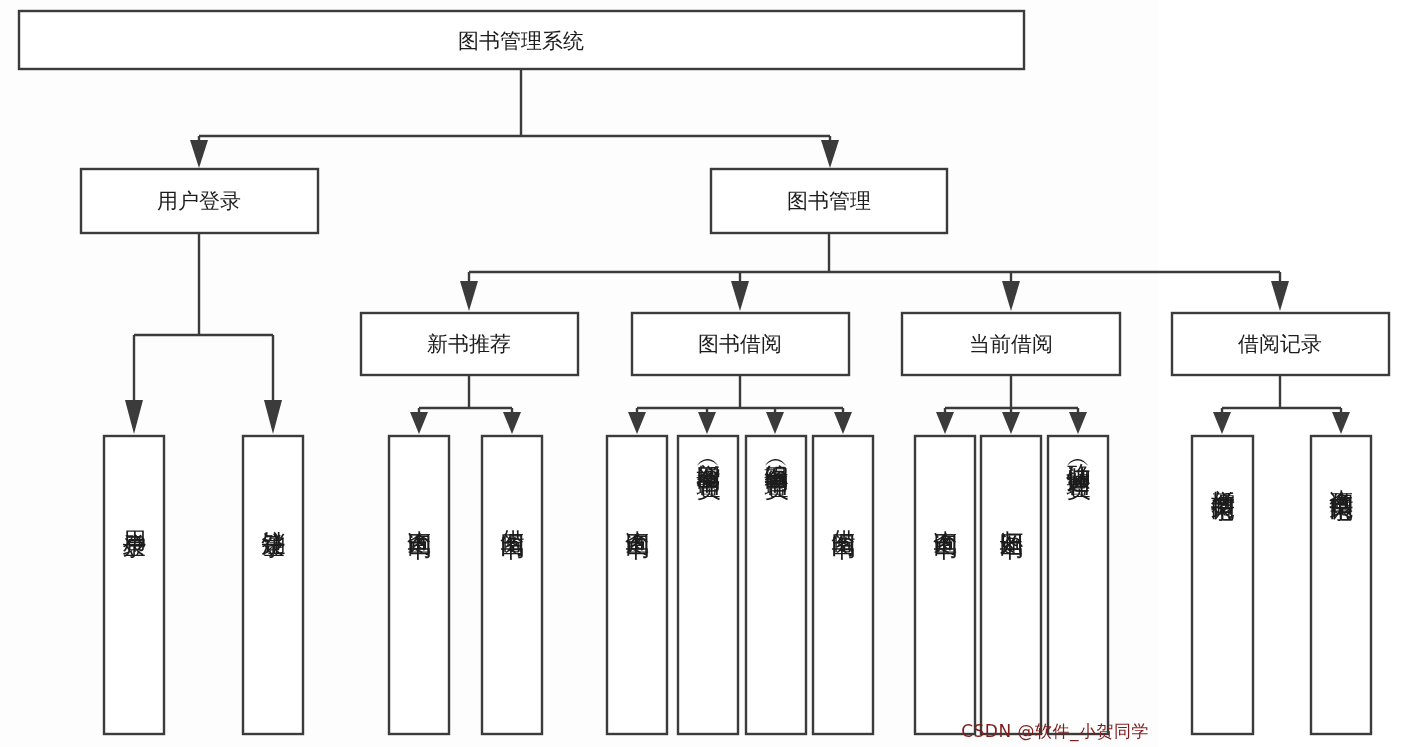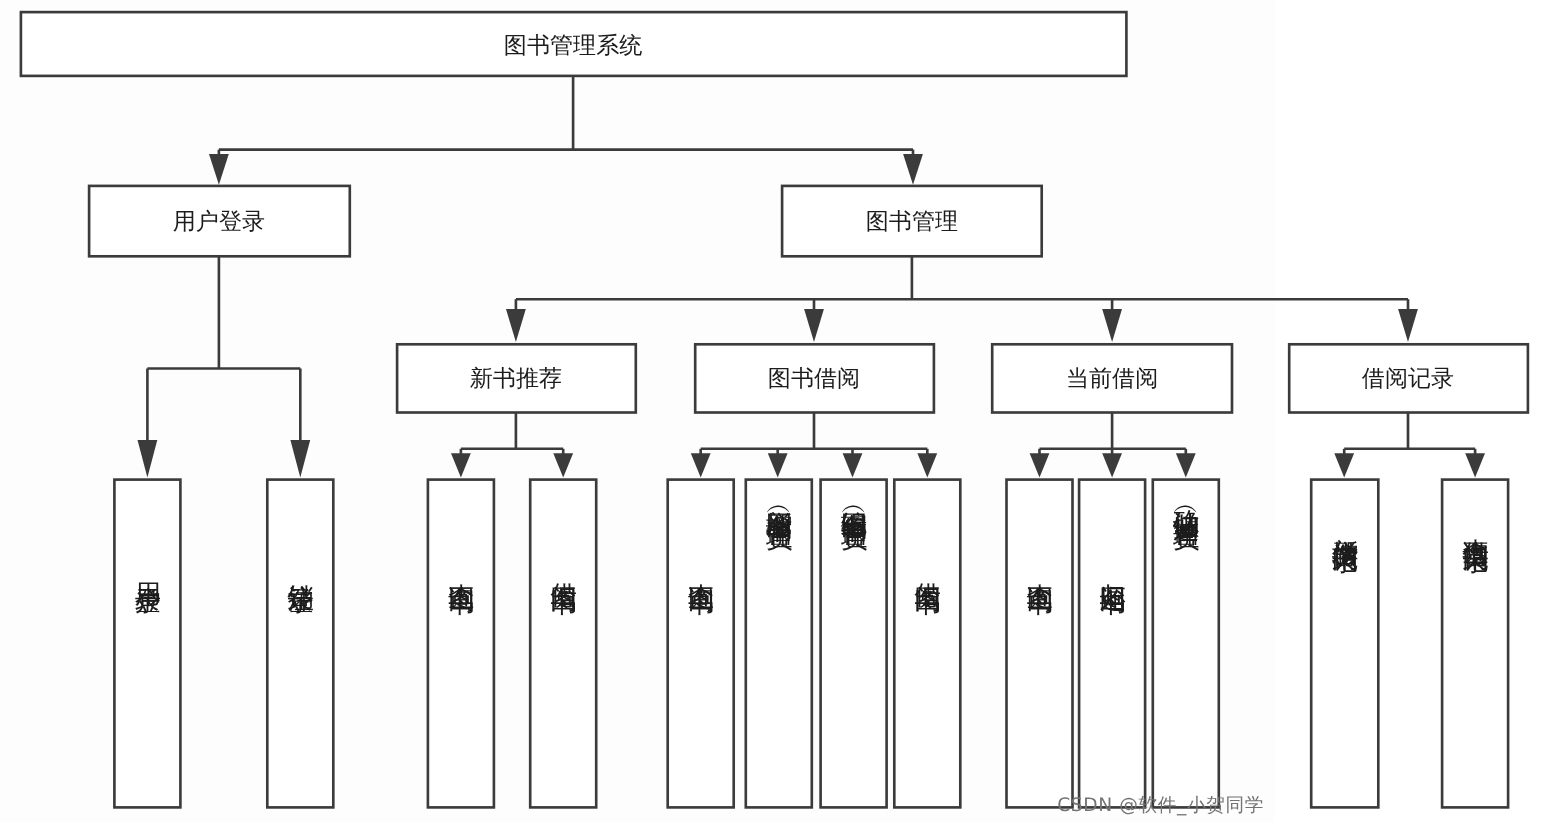--- a/index.html
+++ b/index.html
@@ -65,21 +65,21 @@
     color: #1c1c1c;
     white-space: nowrap;
     text-align: left;
   }
   .watermark {
     position: absolute;
     right: 10px;
     bottom: 4px;
     font-family: "DejaVu Sans", "Liberation Sans", sans-serif;
     font-size: 17px;
-    color: #737373;
+    color: #7f1d1d;
     letter-spacing: 0.5px;
     white-space: nowrap;
     margin-top: 29px;
   }
 </style>
 </head>
 <body>
 
 <div id="diagram-root">
 

